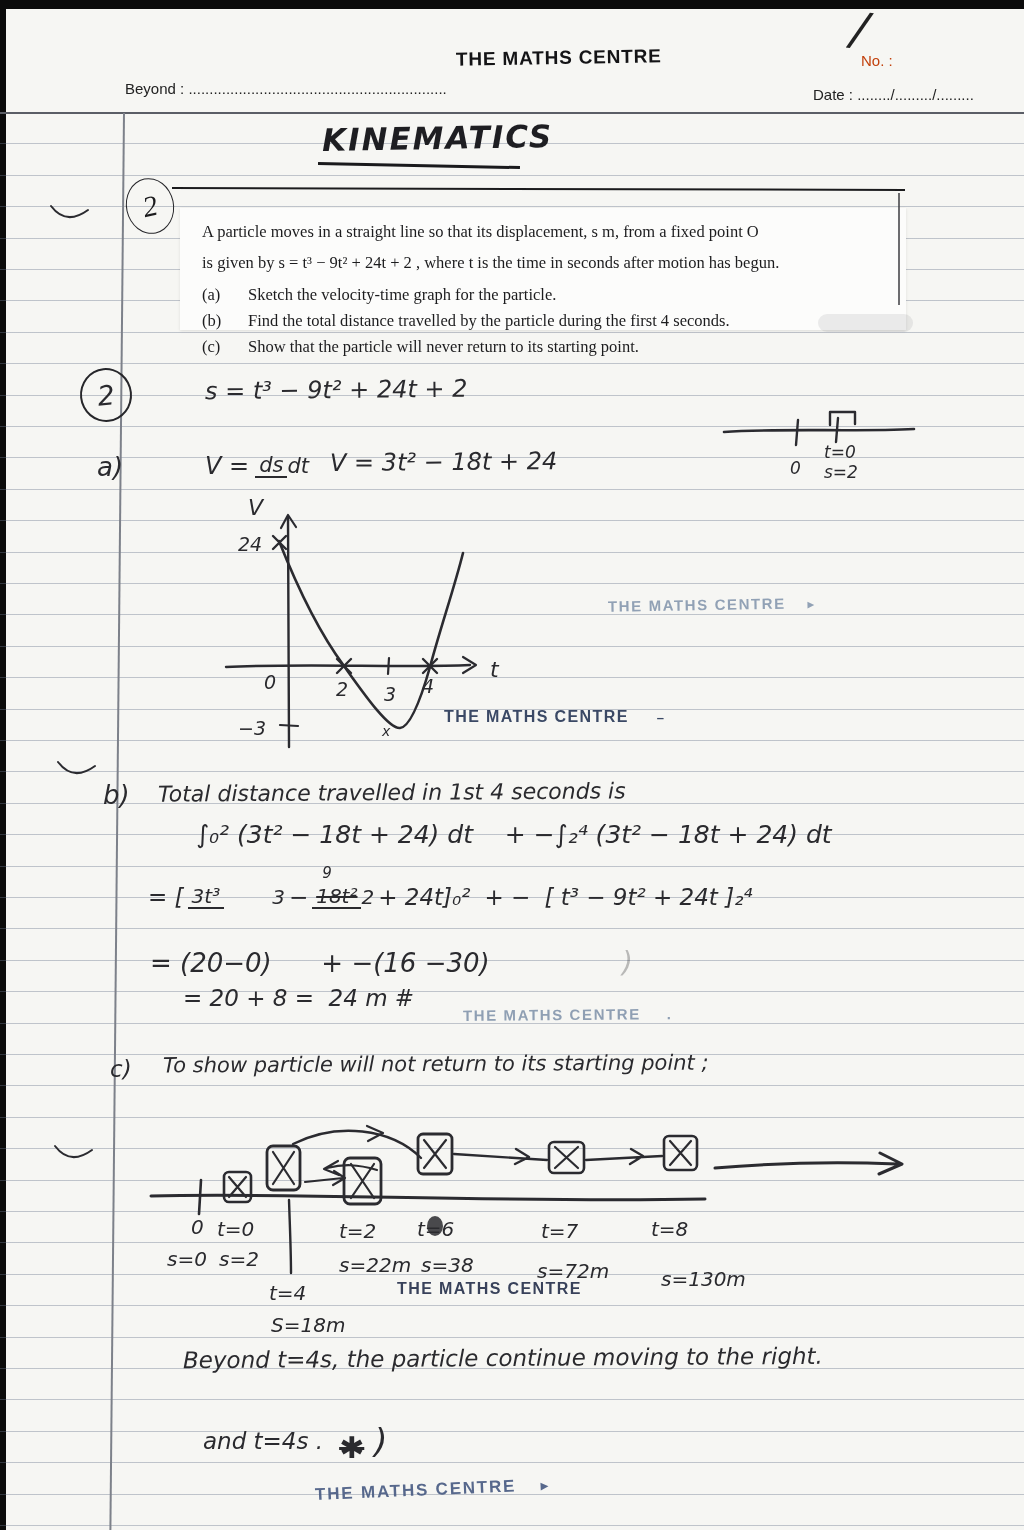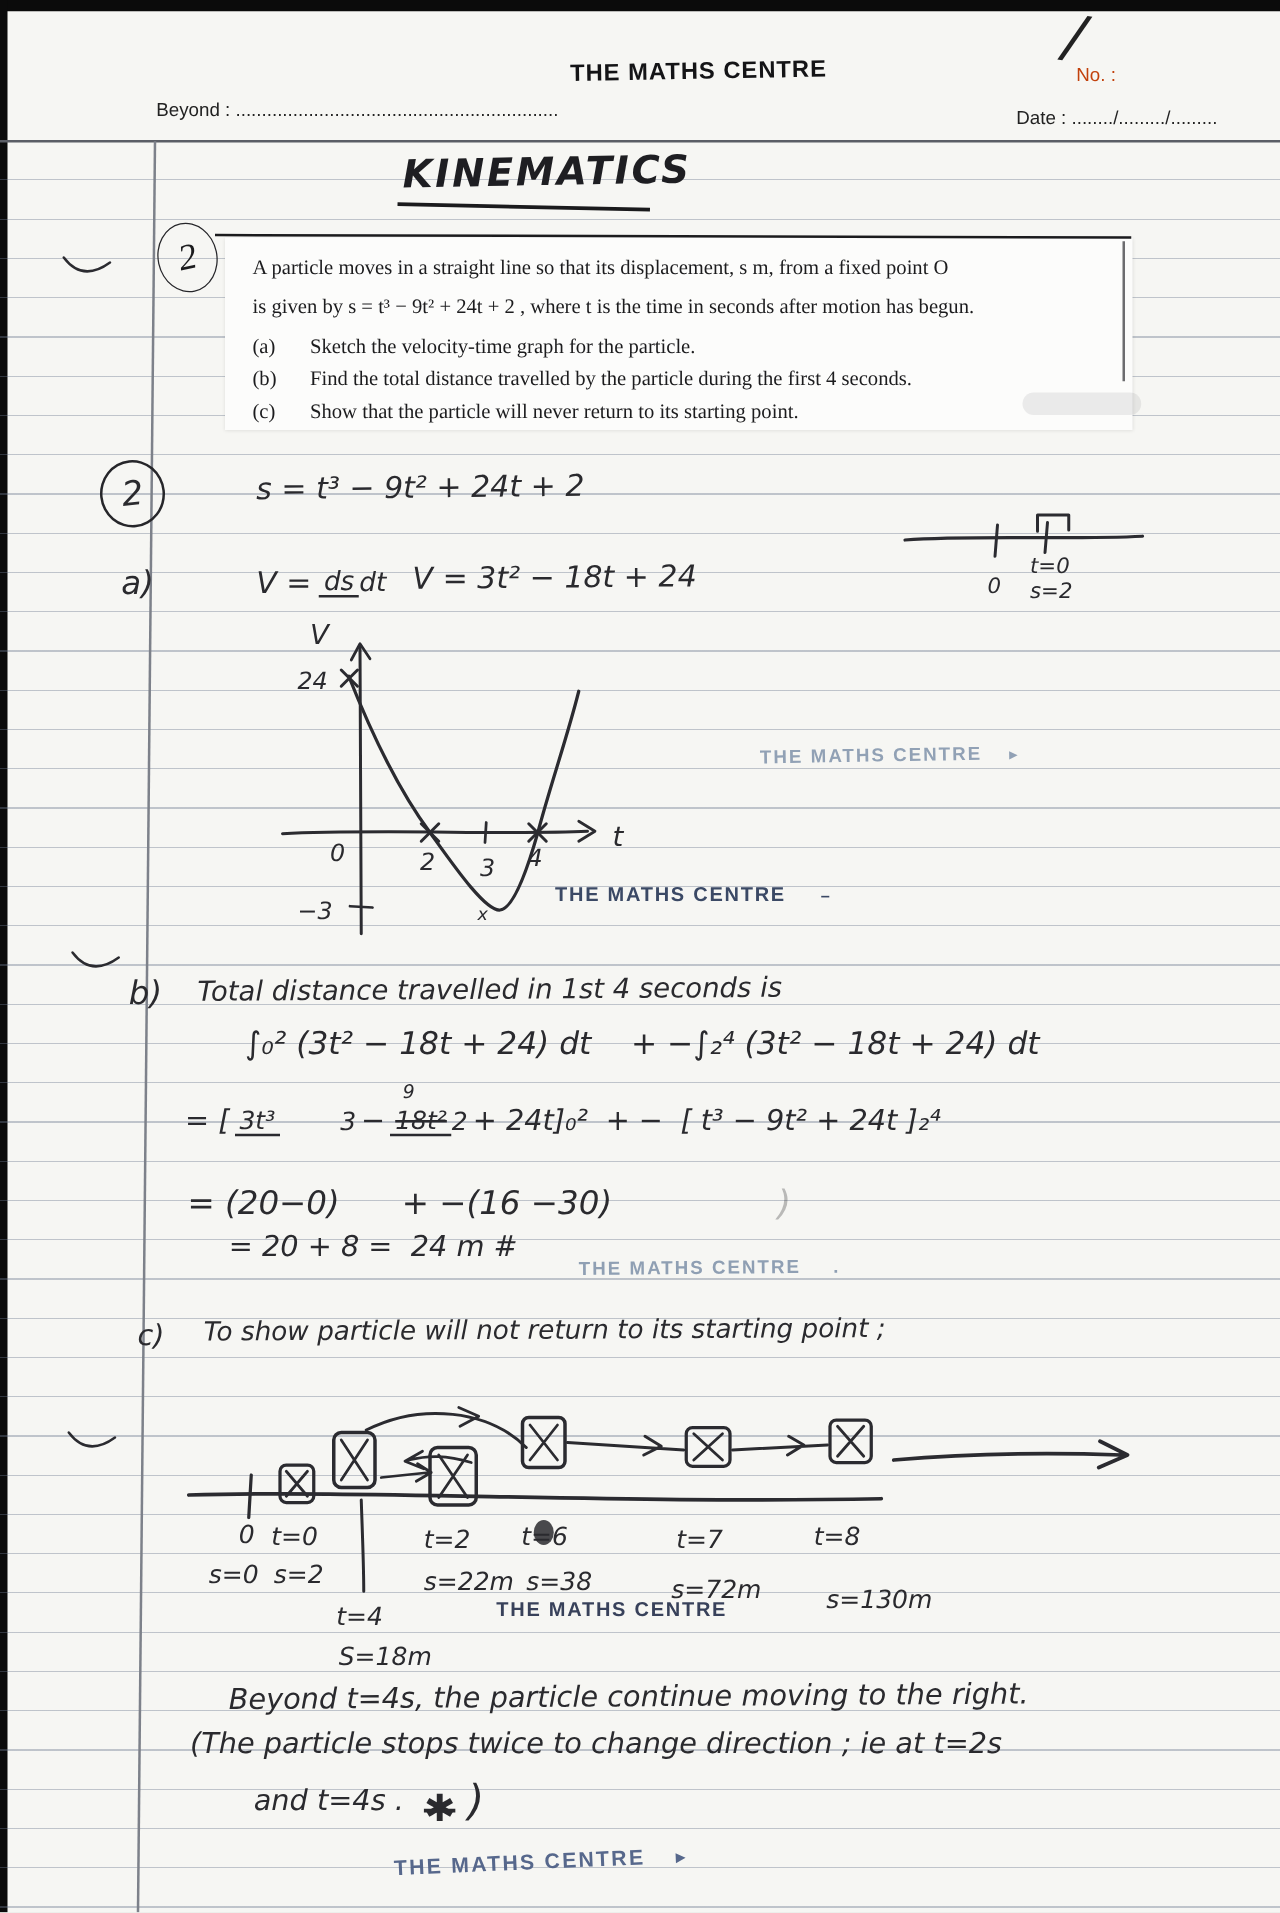--- a/index.html
+++ b/index.html
@@ -48,21 +48,21 @@
     <path class="stroke" d="M3,6 Q18,26 40,10" stroke-width="2"></path>
   </svg>
 
   <div class="abs hand" style="left:322px;top:120px;font-size:31px;font-weight:bold;letter-spacing:2px;transform:rotate(-1deg);color:#1e1e22;">KINEMATICS</div>
   <div class="abs" style="left:318px;top:164px;width:202px;height:3px;background:#1a1a1c;transform:rotate(1.2deg);"></div>
 
   <div class="abs circle-num" style="left:126px;top:178px;width:46px;height:54px;transform:rotate(-12deg);border-width:1.8px;">
     <span class="print" style="font-size:29px;font-style:italic;">2</span>
   </div>
 
-  <div class="abs" style="left:180px;top:190px;width:726px;height:154px;background:#fcfcfb;box-shadow:0 1px 3px rgba(0,0,0,.10);">
+  <div class="abs" style="left:180px;top:208px;width:726px;height:122px;background:#fcfcfb;box-shadow:0 1px 3px rgba(0,0,0,.10);">
     <div class="print" style="margin:8px 0 0 22px;font-size:16.5px;line-height:31px;">A particle moves in a straight line so that its displacement, s m, from a fixed point O</div>
     <div class="print" style="margin:0 0 4px 22px;font-size:16.5px;line-height:31px;">is given by  s = t³ − 9t² + 24t + 2 ,  where t is the time in seconds after motion has begun.</div>
     <div class="row" style="margin-left:22px;line-height:26px;">
       <span class="print" style="width:46px;font-size:16.5px;">(a)</span>
       <span class="print" style="font-size:16.5px;">Sketch the velocity-time graph for the particle.</span>
     </div>
     <div class="row" style="margin-left:22px;line-height:26px;">
       <span class="print" style="width:46px;font-size:16.5px;">(b)</span>
       <span class="print" style="font-size:16.5px;">Find the total distance travelled by the particle during the first 4 seconds.</span>
     </div>
@@ -202,21 +202,20 @@
     <text x="74" y="146" font-size="20">s=2</text>
     <text x="194" y="152" font-size="20">s=22m</text>
     <text x="276" y="152" font-size="20">s=38</text>
     <text x="392" y="158" font-size="20">s=72m</text>
     <text x="516" y="166" font-size="20">s=130m</text>
     <text x="124" y="180" font-size="20">t=4</text>
     <text x="126" y="212" font-size="20">S=18m</text>
   </svg>
 
   <div class="abs hand" style="left:183px;top:1345px;font-size:23px;transform:rotate(-.4deg);">Beyond t=4s, the particle continue moving to the right.</div>
-  <div class="abs hand" style="left:152px;top:1382px;font-size:23px;">(The particle stops twice to change direction ; ie at t=2s</div>
   <div class="abs row" style="left:203px;top:1416px;">
     <span class="hand" style="font-size:23px;">and t=4s .</span>
     <span class="hand" style="font-size:30px;margin:14px 10px 0 16px;text-decoration:line-through;">✱</span>
     <span class="hand" style="font-size:34px;">)</span>
   </div>
 
   <div class="abs stamp" style="left:608px;top:596px;font-size:15px;letter-spacing:1.6px;color:#8093ab;opacity:.85;transform:rotate(-1deg);">
     <span>THE MATHS CENTRE</span>
     <span style="margin-left:16px;font-size:12px;">▸</span>
   </div>

